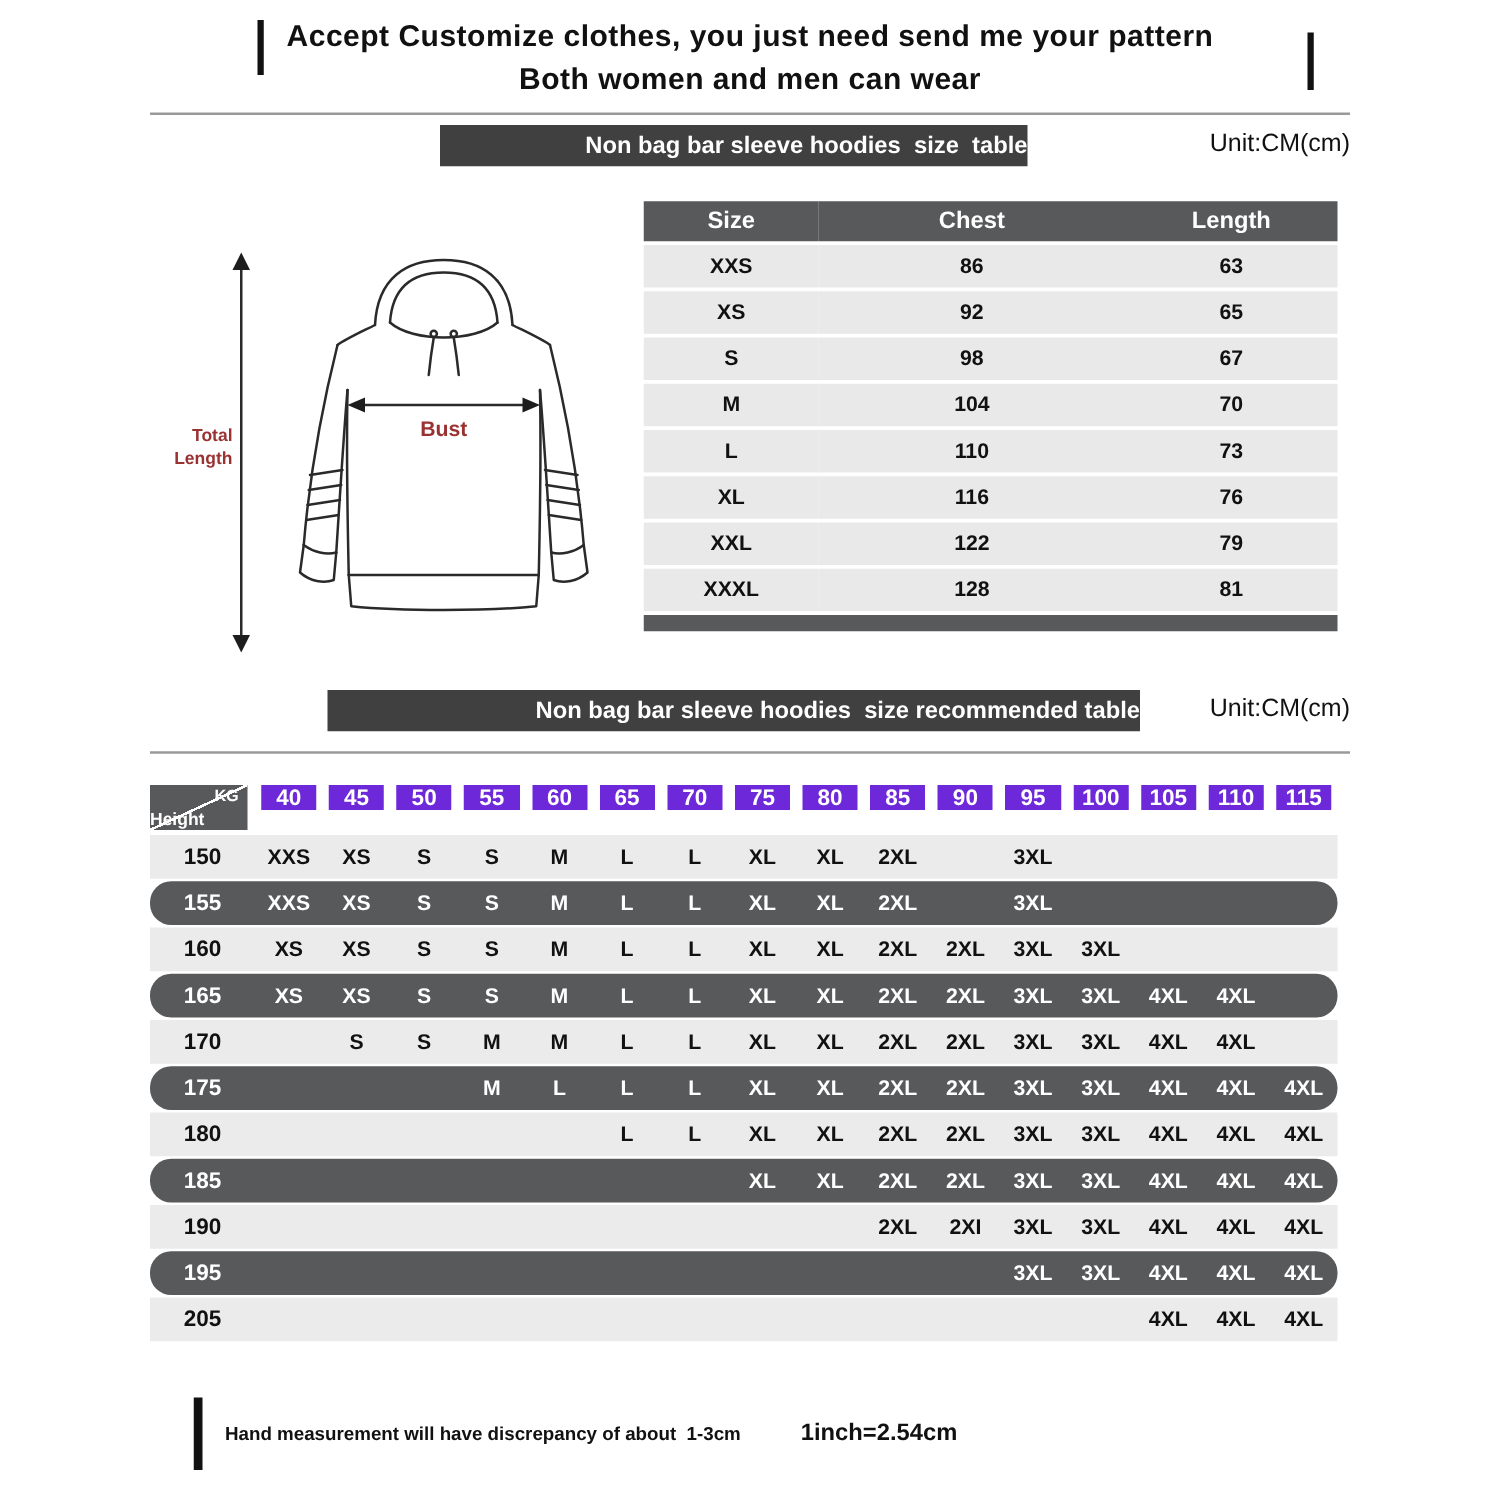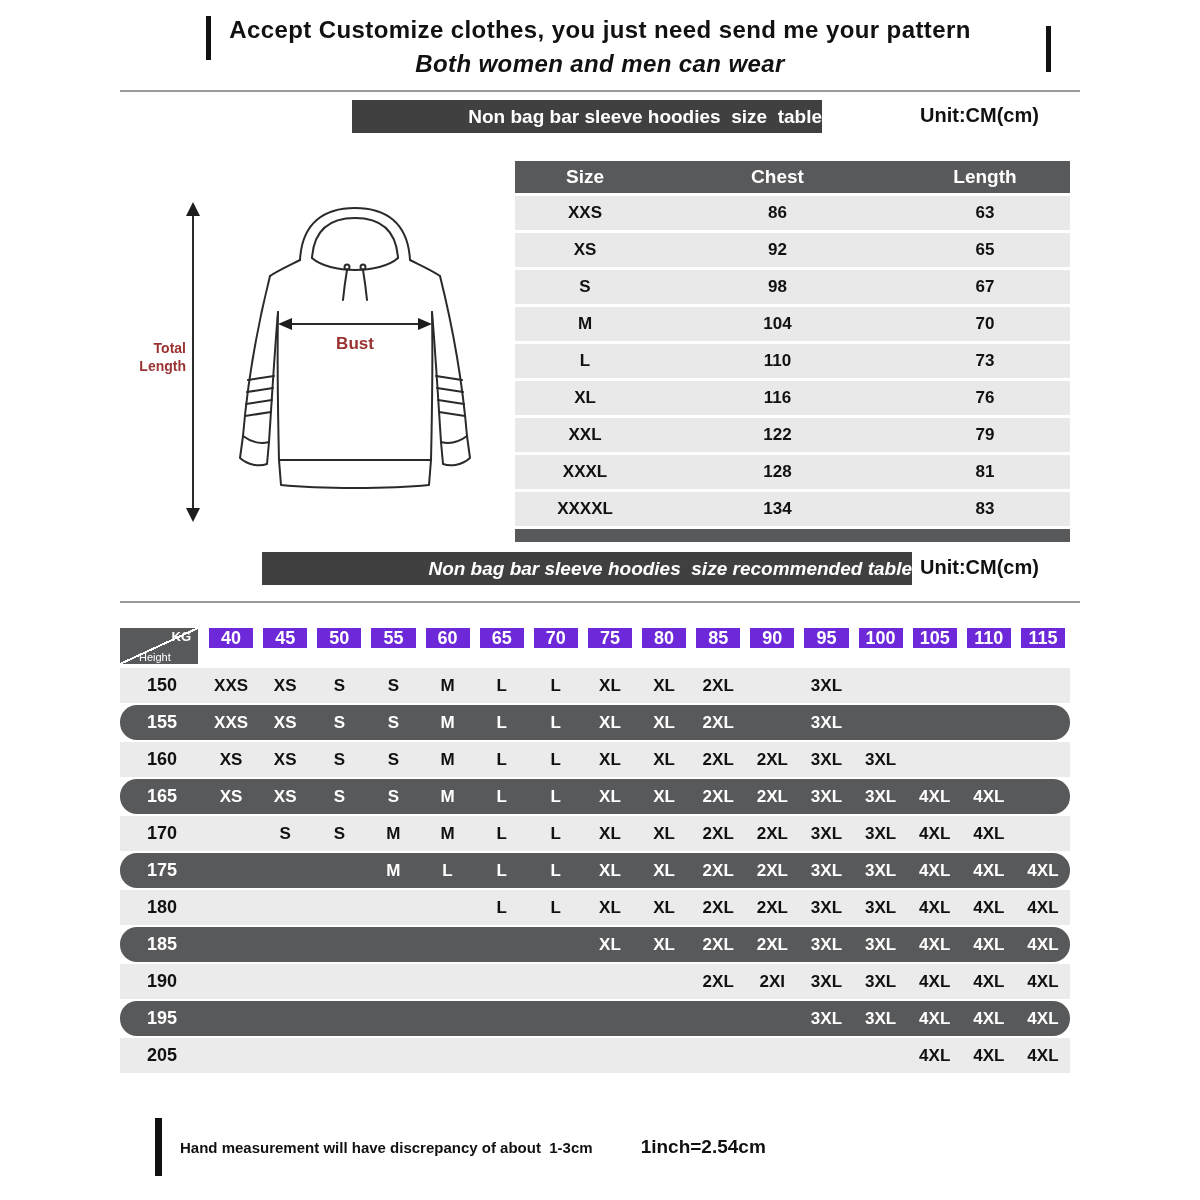--- a/index.html
+++ b/index.html
@@ -4,35 +4,35 @@
 <style>
   html,body { margin:0; padding:0; background:#ffffff; }
   body { width:1200px; height:1200px; position:relative; overflow:hidden;
          font-family:"Liberation Sans", sans-serif; color:#111; }
   #page { position:absolute; inset:0; }
 
   
   .title-line { position:absolute; left:0; width:1200px; text-align:center;
                 font-weight:bold; font-size:24px; letter-spacing:0.4px; }
   #title1 { top:16px; }
-  #title2 { top:50px;font-style:italic; }
+  #title2 { top:50px; }
   .bracket { position:absolute; width:5px; background:#111; }
   #bracket-left  { left:206px; top:16px;  height:44px; }
   #bracket-right { left:1046px; top:26px; height:46px; }
   .divider { position:absolute; left:120px; width:960px; height:2px; background:#9a9a9a; }
   #divider1 { top:90px; }
   #divider2 { top:601px; }
 
   
   .banner { position:absolute; height:33px; background:#404040; color:#fff;
             font-weight:bold; font-size:19px; display:flex; align-items:center;
             justify-content:flex-end; }
   #banner1 { left:352px; top:100px; width:470px; }
-  #banner2 { left:262px; top:552px; width:650px;font-style:italic; }
-  .unit { position:absolute; left:920px; width:160px; font-weight:bold; font-size:20px; }
+  #banner2 { left:262px; top:552px; width:650px; }
+  .unit { position:absolute; left:920px; width:160px; font-weight:normal; font-size:20px;text-align:right; }
   #unit1 { top:104px; }
   #unit2 { top:556px; }
   .pre { white-space:pre; }
 
   
   #size-table-wrap { position:absolute; left:515px; top:158px; width:508px; }
   table.size { border-collapse:separate; border-spacing:0 3px; width:555px; }
   table.size th { background:#58595b; color:#fff; font-size:19px; font-weight:bold;
                   height:30px; text-align:center; }
   table.size td { background:#e9e9e9; text-align:center; font-size:17px;
@@ -47,21 +47,21 @@
   .m-grid { display:grid; grid-template-columns:84px repeat(16, 1fr); }
   #matrix-header { margin-bottom:4px; }
   .mh-cell { background:#6d28d9; color:#fff; font-weight:bold; font-size:18px;
              height:20px; margin:0 5px; display:flex; align-items:center;
              justify-content:center; }
   .corner { position:relative; height:36px; margin-right:6px; background-color:#58595b;
             background-image:linear-gradient(to bottom right,
               rgba(0,0,0,0) calc(50% - 1px), #fff calc(50% - 1px),
               #fff calc(50% + 1px), rgba(0,0,0,0) calc(50% + 1px)); }
   .corner .kg     { position:absolute; top:1px;  right:7px; color:#fff; font-size:13px; font-weight:bold; }
-  .corner .height { position:absolute; bottom:1px; left:19px; color:#fff; font-size:11px; font-weight:normal; }
+  .corner .height { position:absolute; bottom:1px; left:0; color:#fff; font-size:14px; font-weight:bold; }
   .m-row { height:35px; margin-bottom:2px; align-items:center; }
   .m-row.light { background:#ebebeb; color:#111; }
   .m-row.dark  { background:#58595b; color:#fff;border-radius:17px; }
   .m-height { font-size:18px; font-weight:bold; text-align:center; }
   .m-cell { font-size:17px; font-weight:bold; text-align:center; }
 
   
   #footer { position:absolute; left:155px; top:1118px; display:flex; align-items:center; }
   #footer-bar { width:7px; height:58px; background:#111; }
   #footer-note { margin-left:18px; font-size:15px; font-weight:bold; }
@@ -174,25 +174,20 @@
           <tr>
             <td>XXL</td>
             <td>122</td>
             <td>79</td>
           </tr>
           <tr>
             <td>XXXL</td>
             <td>128</td>
             <td>81</td>
           </tr>
-          <tr>
-            <td>XXXXL</td>
-            <td>134</td>
-            <td>83</td>
-          </tr>
         </tbody>
     </table>
     <div id="size-table-bar"></div>
   </div>
 
   <div id="banner2" class="banner">
     <span class="pre">Non bag bar sleeve hoodies  size recommended table</span>
   </div>
   <div id="unit2" class="unit">Unit:CM(cm)</div>
   <div id="divider2" class="divider"></div>

